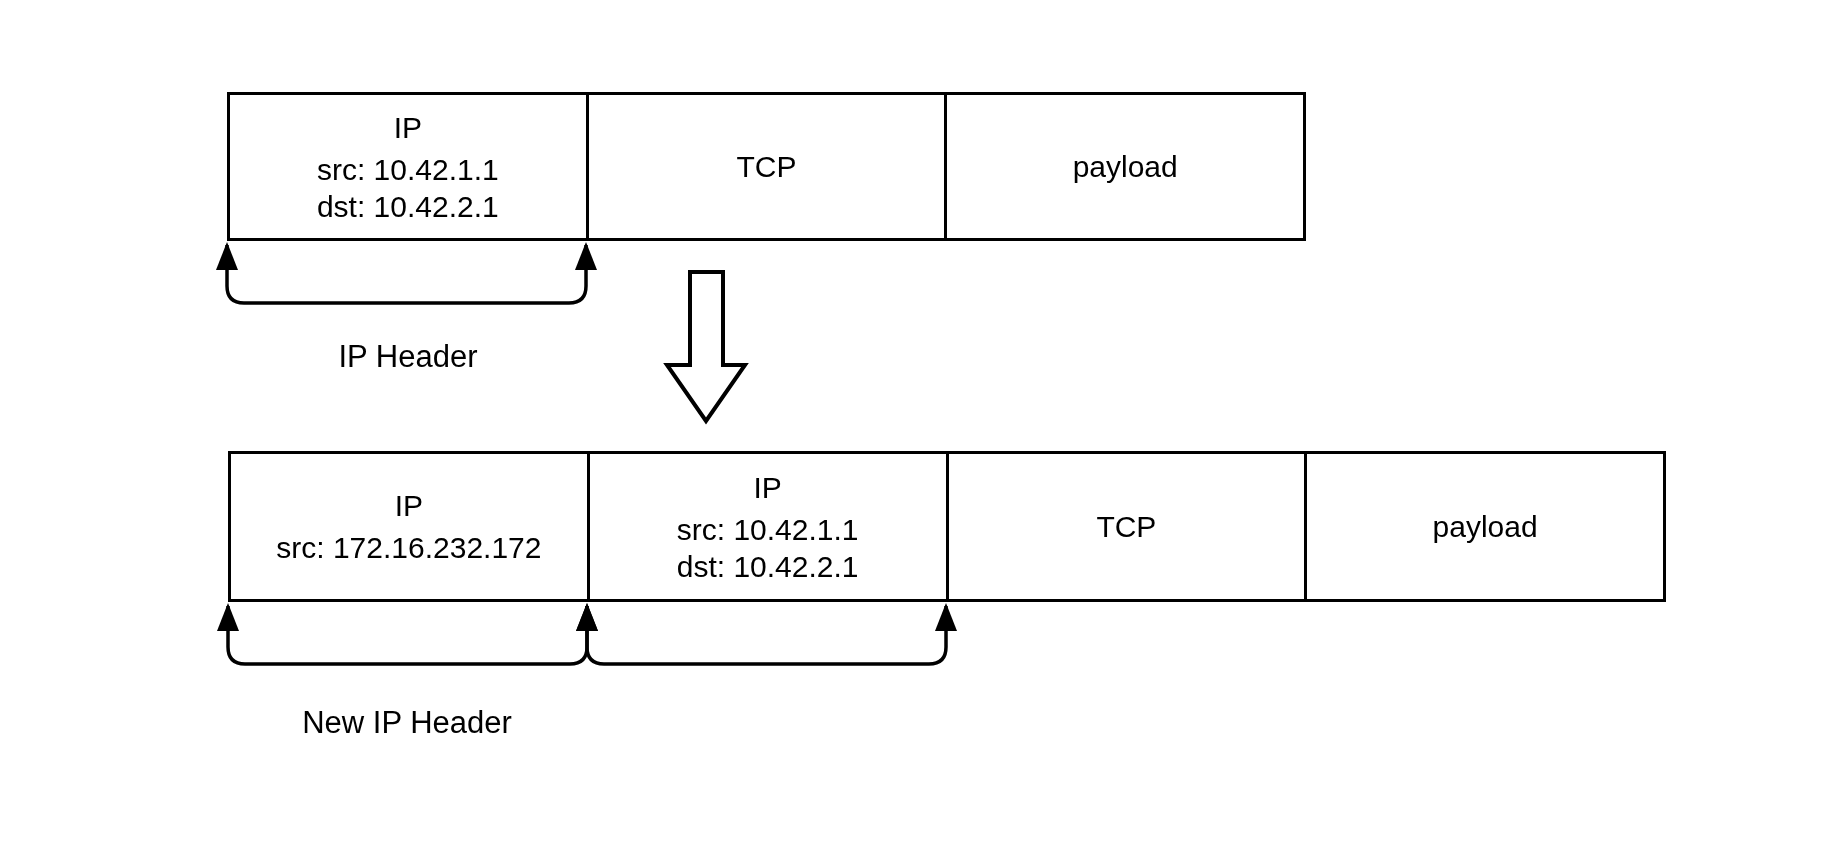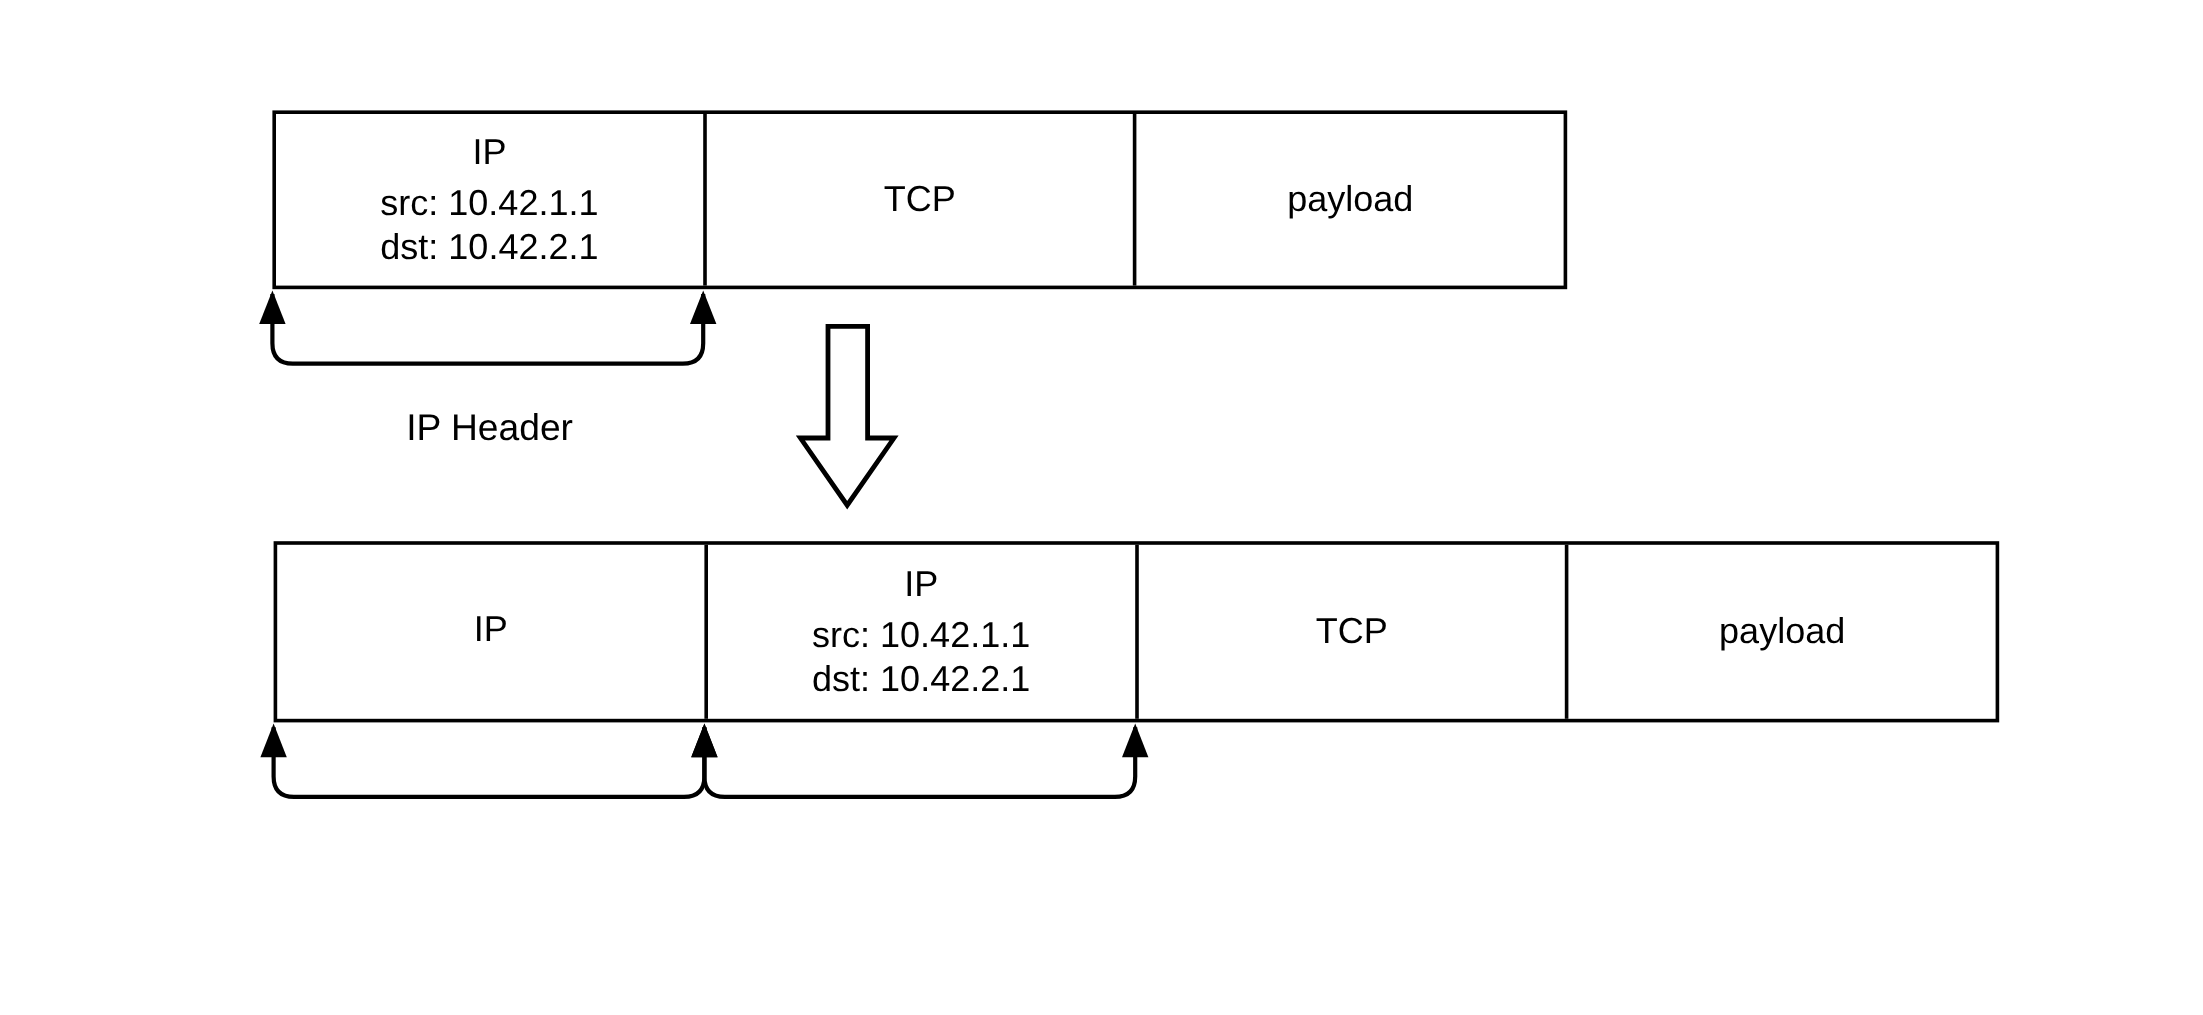--- a/index.html
+++ b/index.html
@@ -96,20 +96,21 @@
   </svg>
   <div class="brace-label" id="label-ip-header">IP Header</div>
 
   <svg id="down-arrow" viewBox="0 0 92 158">
     <polygon points="30,4 63,4 63,97 85,97 46,153 7,97 30,97"></polygon>
   </svg>
 
   <div class="packet packet-bottom">
     <div class="seg">
       <div class="seg-title">IP</div>
+      <div class="seg-line">src: 172.16.232.172</div>
     </div>
     <div class="seg">
       <div class="seg-title">IP</div>
       <div class="seg-line">src: 10.42.1.1</div>
       <div class="seg-line">dst: 10.42.2.1</div>
     </div>
     <div class="seg">
       <span>TCP</span>
     </div>
     <div class="seg">
@@ -121,14 +122,15 @@
     <path d="M 20 4 L 20 45 Q 20 62 37 62 L 362 62 Q 379 62 379 45 L 379 4"></path>
     <polygon points="20,1 9,29 31,29"></polygon>
     <polygon points="379,1 368,29 390,29"></polygon>
   </svg>
   <svg id="brace-bottom-right" class="brace" viewBox="0 0 400 72">
     <path d="M 20 4 L 20 45 Q 20 62 37 62 L 362 62 Q 379 62 379 45 L 379 4"></path>
     <polygon points="20,1 9,29 31,29"></polygon>
     <polygon points="379,1 368,29 390,29"></polygon>
   </svg>
 
+  <div class="brace-label" id="label-new-ip-header">New IP Header</div>
 
 </div>
 
 </body></html>

